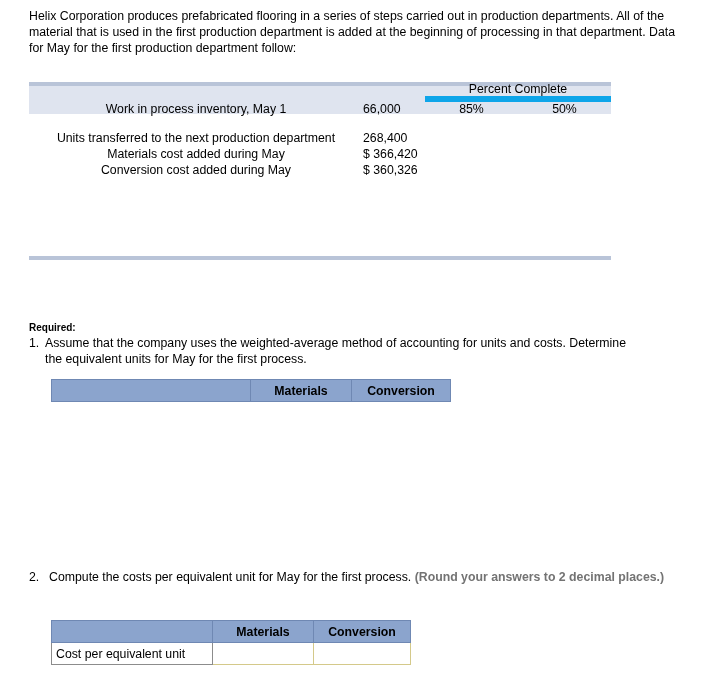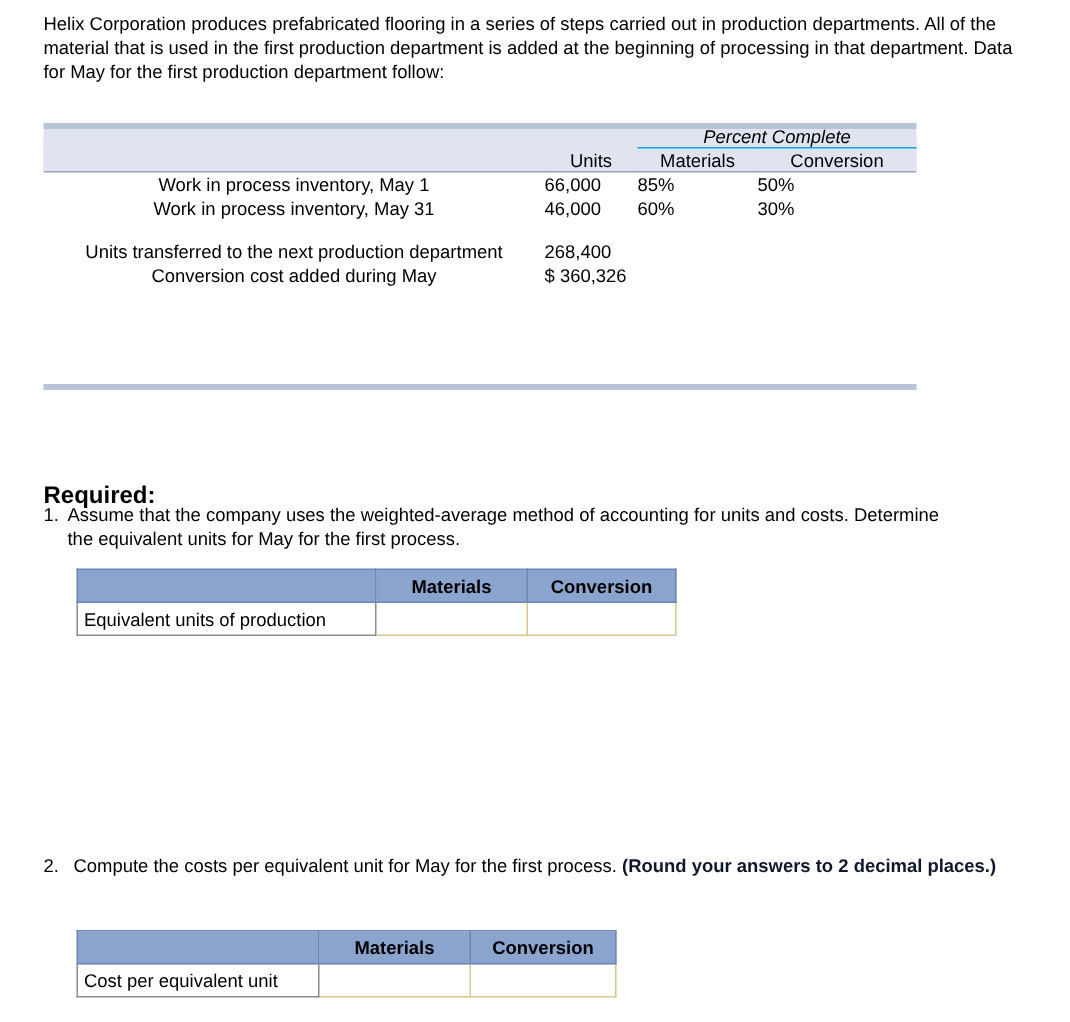--- a/index.html
+++ b/index.html
@@ -43,41 +43,40 @@
   .data-table td, .data-table th {
     padding: 0;
     font-weight: normal;
     vertical-align: bottom;
   }
   .row-h {
     height: 16px;
   }
   .pct-complete-cell {
     text-align: center;
-    border-bottom: 1px solid #0ea5e9;
-    font-size: 12.3px;
-    font-style: italic;
+    border-bottom: 6px solid #0ea5e9;
+    font-size: 12.3px;
   }
   .sub-hdr {
     text-align: center;
     background: #dfe4ef;
     border-bottom: 1px solid #9aa3b5;
   }
   .lbl {
     text-align: center;
     padding-left: 4px;
     white-space: nowrap;
   }
   .num {
     text-align: left;
     padding-right: 6px;
     white-space: nowrap;
   }
   .ctr {
-    text-align: left;
+    text-align: center;
     white-space: nowrap;
   }
   .gap-row td { height: 13px; }
   .blue-rule {
     position: absolute;
     left: 29px;
     width: 582px;
     height: 4px;
     background: #b9c4d8;
   }
@@ -91,42 +90,42 @@
     height: 28px;
     background: #dfe4ef;
   }
 
   
   .required-label {
     position: absolute;
     left: 29px;
     top: 322px;
     font-weight: bold;
-    font-size: 16px;
+    font-size: 10px;
   }
   .q1 {
     position: absolute;
     left: 29px;
     top: 336px;
     width: 600px;
     line-height: 15.5px;
   }
   .q1 .num-lbl { position: absolute; left: 0; top: 0; }
   .q1 .txt { display: block; margin-left: 16px; }
 
   .q2 {
     position: absolute;
     left: 29px;
     top: 570px;
     width: 640px;
     line-height: 15.5px;
   }
   .q2 .num-lbl { position: absolute; left: 0; top: 0; }
   .q2 .txt { display: block; margin-left: 20px; }
-  .red-bold { color: #0f172a; font-weight: bold; }
+  .red-bold { color: #737373; font-weight: bold; }
 
   
   .ans-table {
     position: absolute;
     border-collapse: collapse;
     font-size: 12.3px;
   }
   .ans-table td {
     border: 1px solid #8c8c8c;
     height: 21px;
@@ -185,43 +184,35 @@
   <div class="blue-rule bot-rule"></div>
 
   <table class="data-table">
     <tbody>
         <tr class="row-h">
       <td style="width:334px;"></td>
       <td style="width:62px;"></td>
       <td class="pct-complete-cell" colspan="2">Percent Complete</td>
     </tr>
     <tr class="row-h">
-      <td class="sub-hdr"></td>
-      <td class="sub-hdr">Units</td>
-      <td class="sub-hdr" style="width:80px;">Materials</td>
-      <td class="sub-hdr" style="width:106px;">Conversion</td>
-    </tr>
-    <tr class="row-h">
       <td class="lbl">Work in process inventory, May 1</td>
       <td class="num">66,000</td>
       <td class="ctr">85%</td>
       <td class="ctr">50%</td>
     </tr>
-    <tr class="row-h">
-      <td class="lbl">Work in process inventory, May 31</td>
-      <td class="num">46,000</td>
-      <td class="ctr">60%</td>
-      <td class="ctr">30%</td>
-    </tr>
     <tr class="gap-row">
       <td colspan="4"></td>
     </tr>
     <tr class="row-h">
       <td class="lbl">Units transferred to the next production department</td>
       <td colspan="3" class="num" style="padding-right:46px;">268,400</td>
+    </tr>
+    <tr class="row-h">
+      <td class="lbl">Materials cost added during May</td>
+      <td colspan="3" class="num" style="padding-right:46px;">$ 366,420</td>
     </tr>
     <tr class="row-h">
       <td class="lbl">Conversion cost added during May</td>
       <td colspan="3" class="num" style="padding-right:46px;">$ 360,326</td>
     </tr>
   </tbody>
     </table>
 
   <div class="required-label">Required:</div>
 
@@ -229,29 +220,20 @@
     <span class="num-lbl">1.</span>
     <span class="txt">Assume that the company uses the weighted-average method of accounting for units and costs. Determine the equivalent units for May for the first process.</span>
   </div>
 
   <table class="ans-table" id="tbl1">
     <tbody>
         <tr>
       <td class="ans-hdr-blank c-lbl"></td>
       <td class="ans-hdr c-mat">Materials</td>
       <td class="ans-hdr c-con">Conversion</td>
-    </tr>
-    <tr>
-      <td class="ans-lbl">Equivalent units of production</td>
-      <td class="ans-input">
-        <input type="text" value="" style="">
-      </td>
-      <td class="ans-input">
-        <input type="text" value="" style="">
-      </td>
     </tr>
   </tbody>
     </table>
 
   <div class="q2">
     <span class="num-lbl">2.</span>
     <span class="txt"><span>Compute the costs per equivalent unit for May for the first process. </span><span class="red-bold">(Round your answers to 2 decimal places.)</span></span>
   </div>
 
   <table class="ans-table" id="tbl2">

